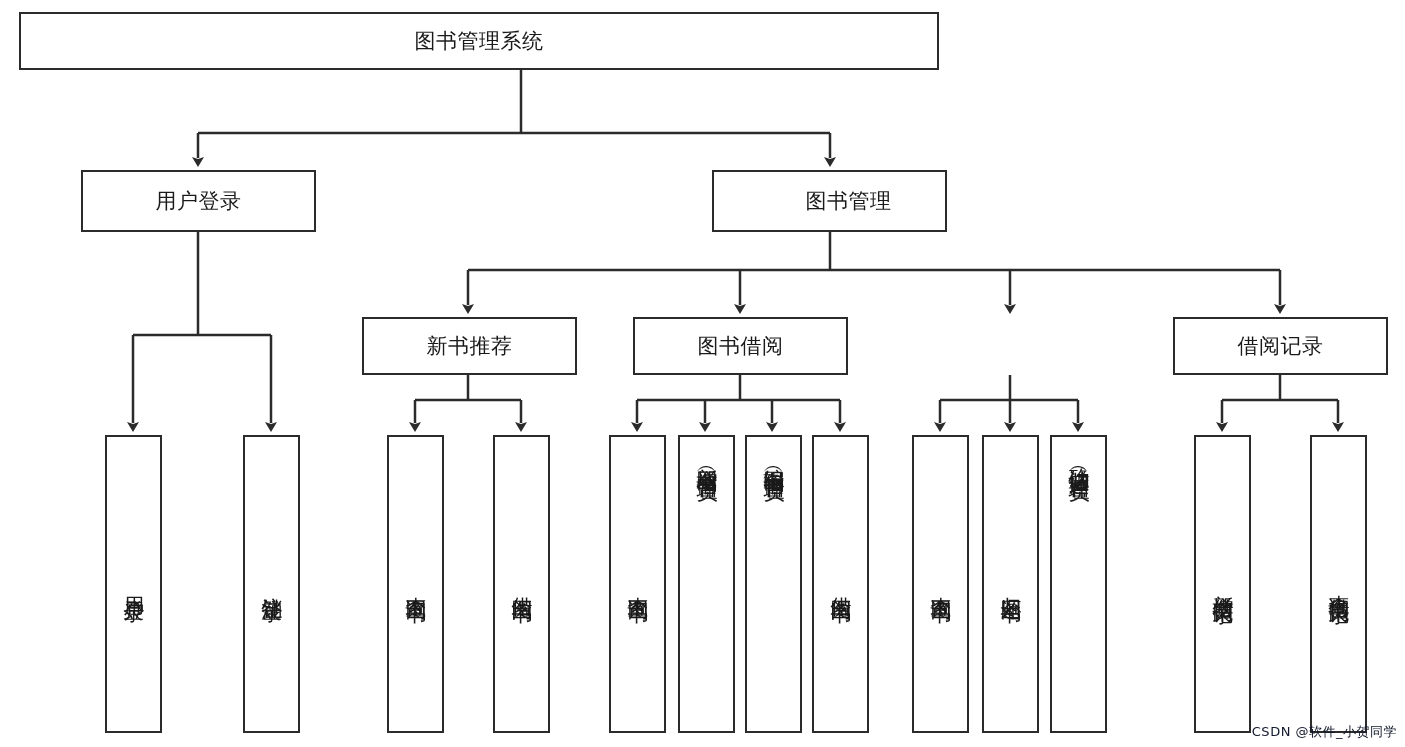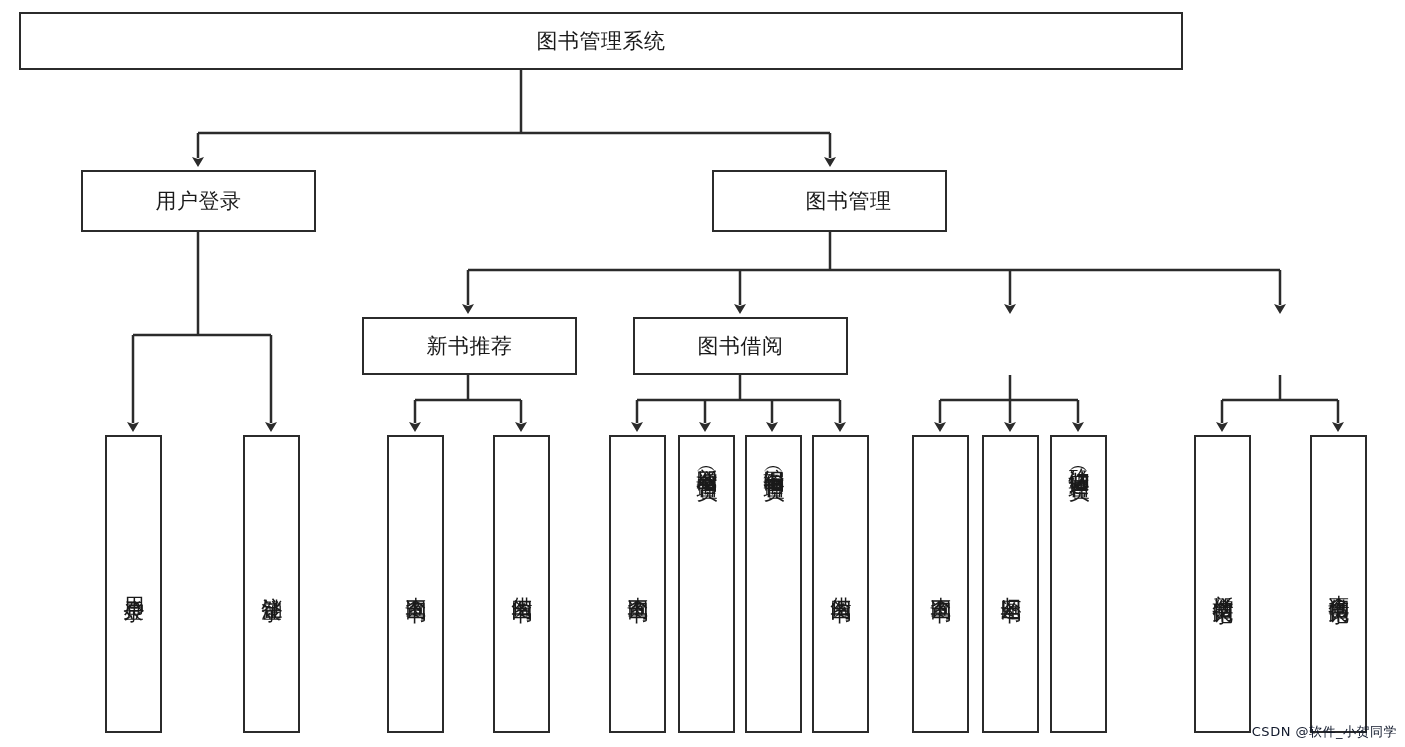--- a/index.html
+++ b/index.html
@@ -123,37 +123,40 @@
       <path d="M1010,400 L1010,423" marker-end="url(#arrow)"></path>
       <path d="M1078,400 L1078,423" marker-end="url(#arrow)"></path>
 
       <path d="M1280,375 L1280,400"></path>
       <path d="M1222,400 L1338,400"></path>
       <path d="M1222,400 L1222,423" marker-end="url(#arrow)"></path>
       <path d="M1338,400 L1338,423" marker-end="url(#arrow)"></path>
     </g>
   </svg>
 
-  <div class="node" style="left:19px; top:12px; width:1164px; height:58px;">
+  <div class="node" style="left:19px; top:12px; width:920px; height:58px;">
     <span class="node-label">图书管理系统</span>
   </div>
 
   <div class="node" style="left:81px; top:170px; width:235px; height:62px;">
     <span class="node-label">用户登录</span>
   </div>
   <div class="node" style="left:712px; top:170px; width:235px; height:62px;padding-left:38px;">
     <span class="node-label">图书管理</span>
   </div>
 
   <div class="node" style="left:362px; top:317px; width:215px; height:58px;">
     <span class="node-label">新书推荐</span>
   </div>
   <div class="node" style="left:633px; top:317px; width:215px; height:58px;">
     <span class="node-label">图书借阅</span>
   </div>
+  <div class="node" style="left:1173px; top:317px; width:215px; height:58px;">
+    <span class="node-label">借阅记录</span>
+  </div>
 
   <div class="node vertical centered" style="left:105px; top:435px; width:57px; height:298px;">
     <span class="node-label">用户登录</span>
   </div>
   <div class="node vertical centered" style="left:243px; top:435px; width:57px; height:298px;">
     <span class="node-label">注销登录</span>
   </div>
 
   <div class="node vertical centered" style="left:387px; top:435px; width:57px; height:298px;">
     <span class="node-label">查询图书</span>

